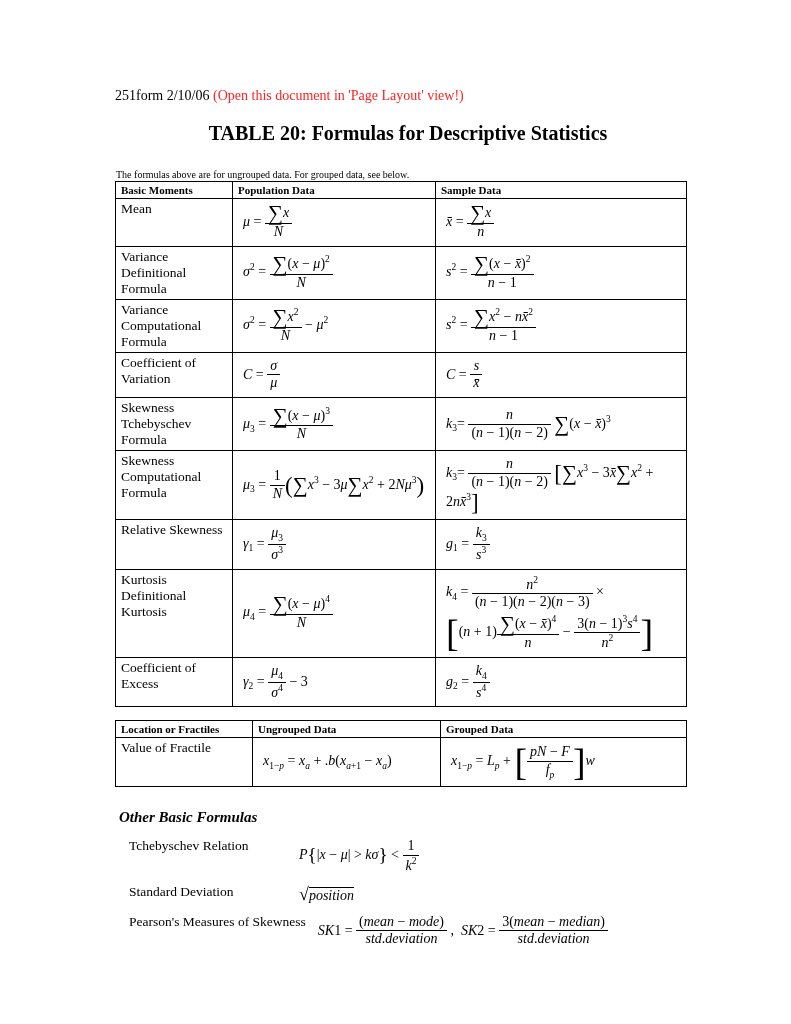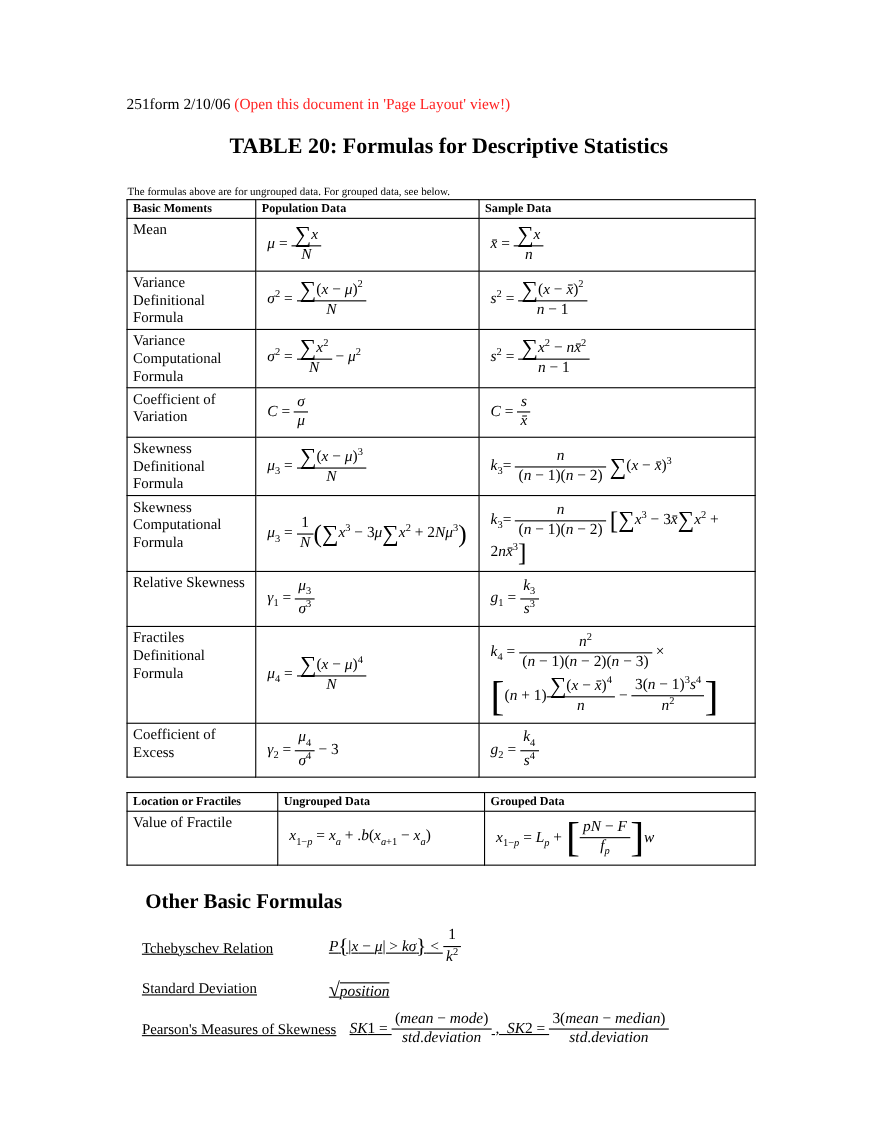--- a/index.html
+++ b/index.html
@@ -29,22 +29,22 @@
   .fr .de { display:block; padding:0 3px; line-height:1.2; }
   .sg { font-size:21px; line-height:0.9; vertical-align:-3px; font-style:normal; }
   sup { font-size:9.5px; } sub { font-size:9.5px; }
   .bp  { font-size:23px; vertical-align:middle; line-height:1; }
   .bk2 { font-size:38px; vertical-align:middle; line-height:1; font-weight:300; }
   .bc  { font-size:19px; vertical-align:-2px; }
   .sq  { font-size:18px; font-style:normal; }
   .rt  { border-top:1.3px solid #000; }
   .ln2 { display:inline-block; margin-top:3px; }
 
-  .other-h { font-weight:bold; font-size:19px; margin:22px 0 12px 17px; }
-  .oitem { display:flex; align-items:center; margin:9px 0 9px 14px;text-decoration:underline; }
+  .other-h { font-weight:bold; font-size:15px; margin:22px 0 12px 4px;font-style:italic; }
+  .oitem { display:flex; align-items:flex-start; margin:9px 0 9px 14px; }
   .olabel { min-width:158px; font-size:13.5px; flex-shrink:0; }
   .oformula { margin-left:12px; font-size:14px; }
 </style>
 </head>
 <body>
 
 <div class="page">
 
   <div class="docline">
     <span>251form 2/10/06</span>
@@ -83,36 +83,36 @@
         <td class="lab">Variance Computational Formula</td>
         <td class="fm"><i>σ</i><sup>2</sup> = <span class="fr"><span class="nu"><span class="sg">∑</span><i>x</i><sup>2</sup></span><span class="de"><i>N</i></span></span> − <i>μ</i><sup>2</sup></td>
         <td class="fm"><i>s</i><sup>2</sup> = <span class="fr"><span class="nu"><span class="sg">∑</span><i>x</i><sup>2</sup> − <i>nx̄</i><sup>2</sup></span><span class="de"><i>n</i> − 1</span></span></td>
       </tr>
       <tr>
         <td class="lab">Coefficient of Variation</td>
         <td class="fm"><i>C</i> = <span class="fr"><span class="nu"><i>σ</i></span><span class="de"><i>μ</i></span></span></td>
         <td class="fm"><i>C</i> = <span class="fr"><span class="nu"><i>s</i></span><span class="de"><i>x̄</i></span></span></td>
       </tr>
       <tr>
-        <td class="lab">Skewness Definitional Formula</td>
+        <td class="lab">Skewness Tchebyschev Formula</td>
         <td class="fm"><i>μ</i><sub>3</sub> = <span class="fr"><span class="nu"><span class="sg">∑</span>(<i>x</i> − <i>μ</i>)<sup>3</sup></span><span class="de"><i>N</i></span></span></td>
         <td class="fm"><i>k</i><sub>3</sub>= <span class="fr"><span class="nu"><i>n</i></span><span class="de">(<i>n</i> − 1)(<i>n</i> − 2)</span></span> <span class="sg">∑</span>(<i>x</i> − <i>x̄</i>)<sup>3</sup></td>
       </tr>
       <tr>
         <td class="lab">Skewness Computational Formula</td>
         <td class="fm"><i>μ</i><sub>3</sub> = <span class="fr"><span class="nu">1</span><span class="de"><i>N</i></span></span><span class="bp">(</span><span class="sg">∑</span><i>x</i><sup>3</sup> − 3<i>μ</i><span class="sg">∑</span><i>x</i><sup>2</sup> + 2<i>Nμ</i><sup>3</sup><span class="bp">)</span></td>
         <td class="fm"><i>k</i><sub>3</sub>= <span class="fr"><span class="nu"><i>n</i></span><span class="de">(<i>n</i> − 1)(<i>n</i> − 2)</span></span> <span class="bp">[</span><span class="sg">∑</span><i>x</i><sup>3</sup> − 3<i>x̄</i><span class="sg">∑</span><i>x</i><sup>2</sup> + 2<i>nx̄</i><sup>3</sup><span class="bp">]</span></td>
       </tr>
       <tr>
         <td class="lab">Relative Skewness</td>
         <td class="fm"><i>γ</i><sub>1</sub> = <span class="fr"><span class="nu"><i>μ</i><sub>3</sub></span><span class="de"><i>σ</i><sup>3</sup></span></span></td>
         <td class="fm"><i>g</i><sub>1</sub> = <span class="fr"><span class="nu"><i>k</i><sub>3</sub></span><span class="de"><i>s</i><sup>3</sup></span></span></td>
       </tr>
       <tr>
-        <td class="lab">Fractiles Definitional Formula</td>
+        <td class="lab">Kurtosis Definitional Kurtosis</td>
         <td class="fm"><i>μ</i><sub>4</sub> = <span class="fr"><span class="nu"><span class="sg">∑</span>(<i>x</i> − <i>μ</i>)<sup>4</sup></span><span class="de"><i>N</i></span></span></td>
         <td class="fm"><i>k</i><sub>4</sub> = <span class="fr"><span class="nu"><i>n</i><sup>2</sup></span><span class="de">(<i>n</i> − 1)(<i>n</i> − 2)(<i>n</i> − 3)</span></span> ×<br><span class="ln2"><span class="bk2">[</span>(<i>n</i> + 1)<span class="fr"><span class="nu"><span class="sg">∑</span>(<i>x</i> − <i>x̄</i>)<sup>4</sup></span><span class="de"><i>n</i></span></span> − <span class="fr"><span class="nu">3(<i>n</i> − 1)<sup>3</sup><i>s</i><sup>4</sup></span><span class="de"><i>n</i><sup>2</sup></span></span><span class="bk2">]</span></span></td>
       </tr>
       <tr>
         <td class="lab">Coefficient of Excess</td>
         <td class="fm"><i>γ</i><sub>2</sub> = <span class="fr"><span class="nu"><i>μ</i><sub>4</sub></span><span class="de"><i>σ</i><sup>4</sup></span></span> − 3</td>
         <td class="fm"><i>g</i><sub>2</sub> = <span class="fr"><span class="nu"><i>k</i><sub>4</sub></span><span class="de"><i>s</i><sup>4</sup></span></span></td>
       </tr>
     </tbody>
   </table>

